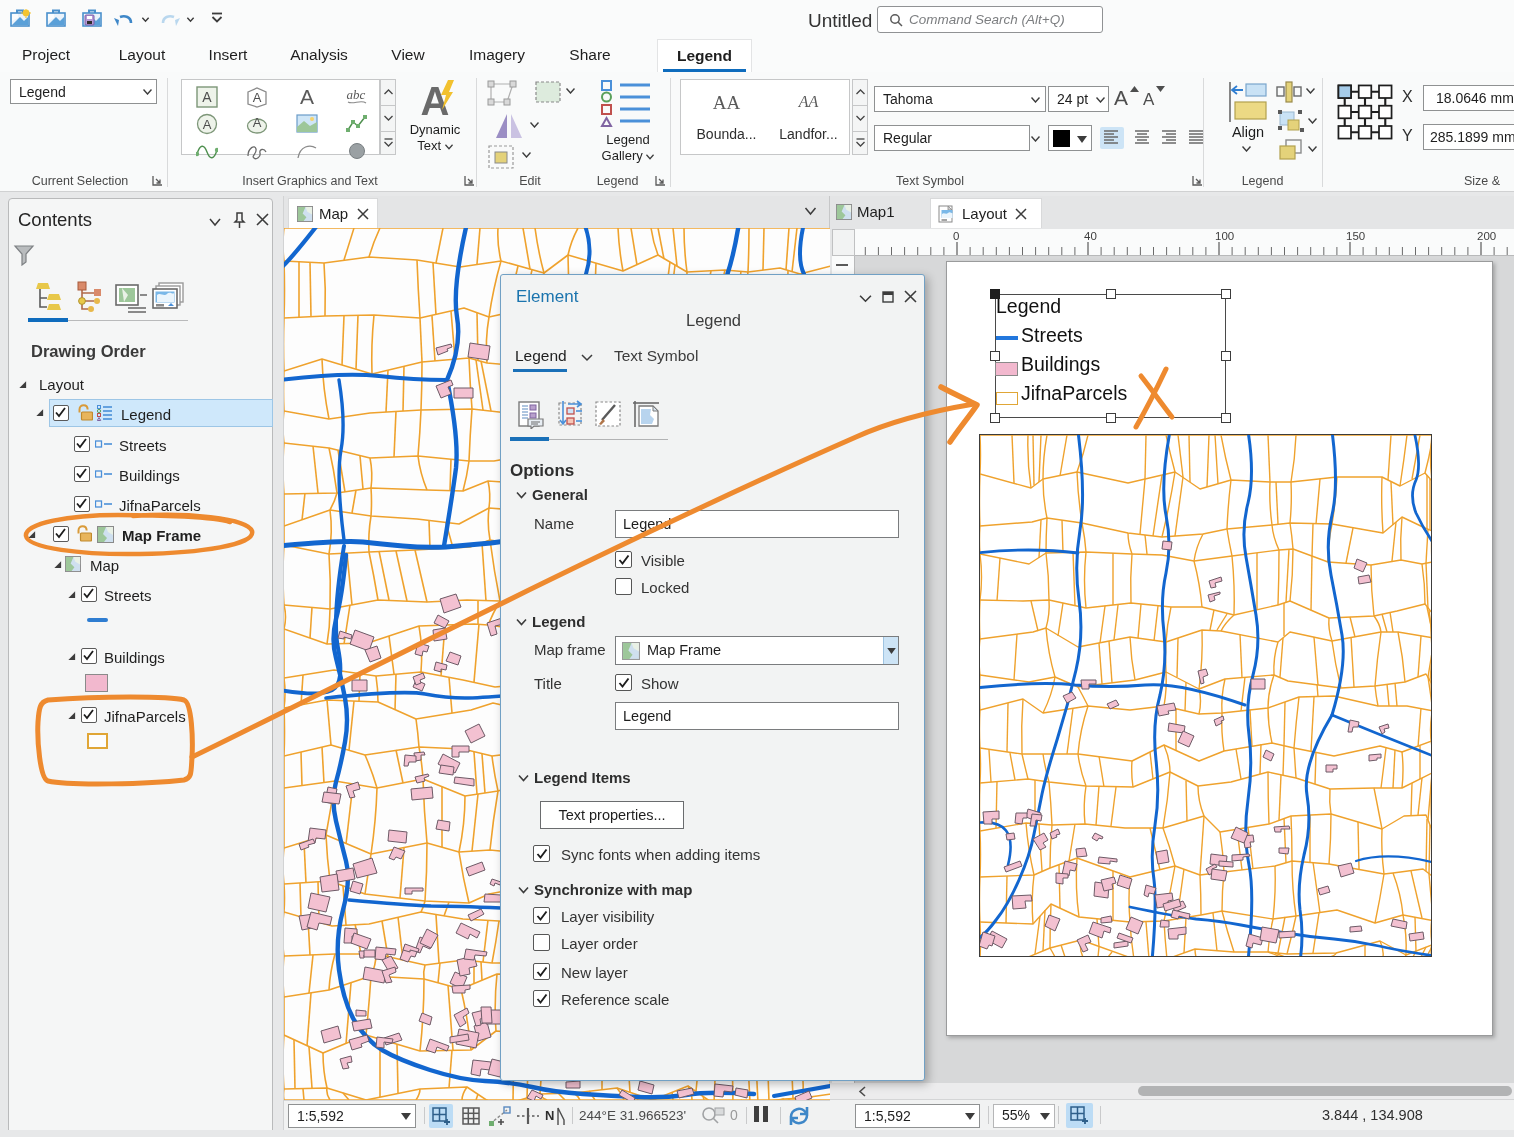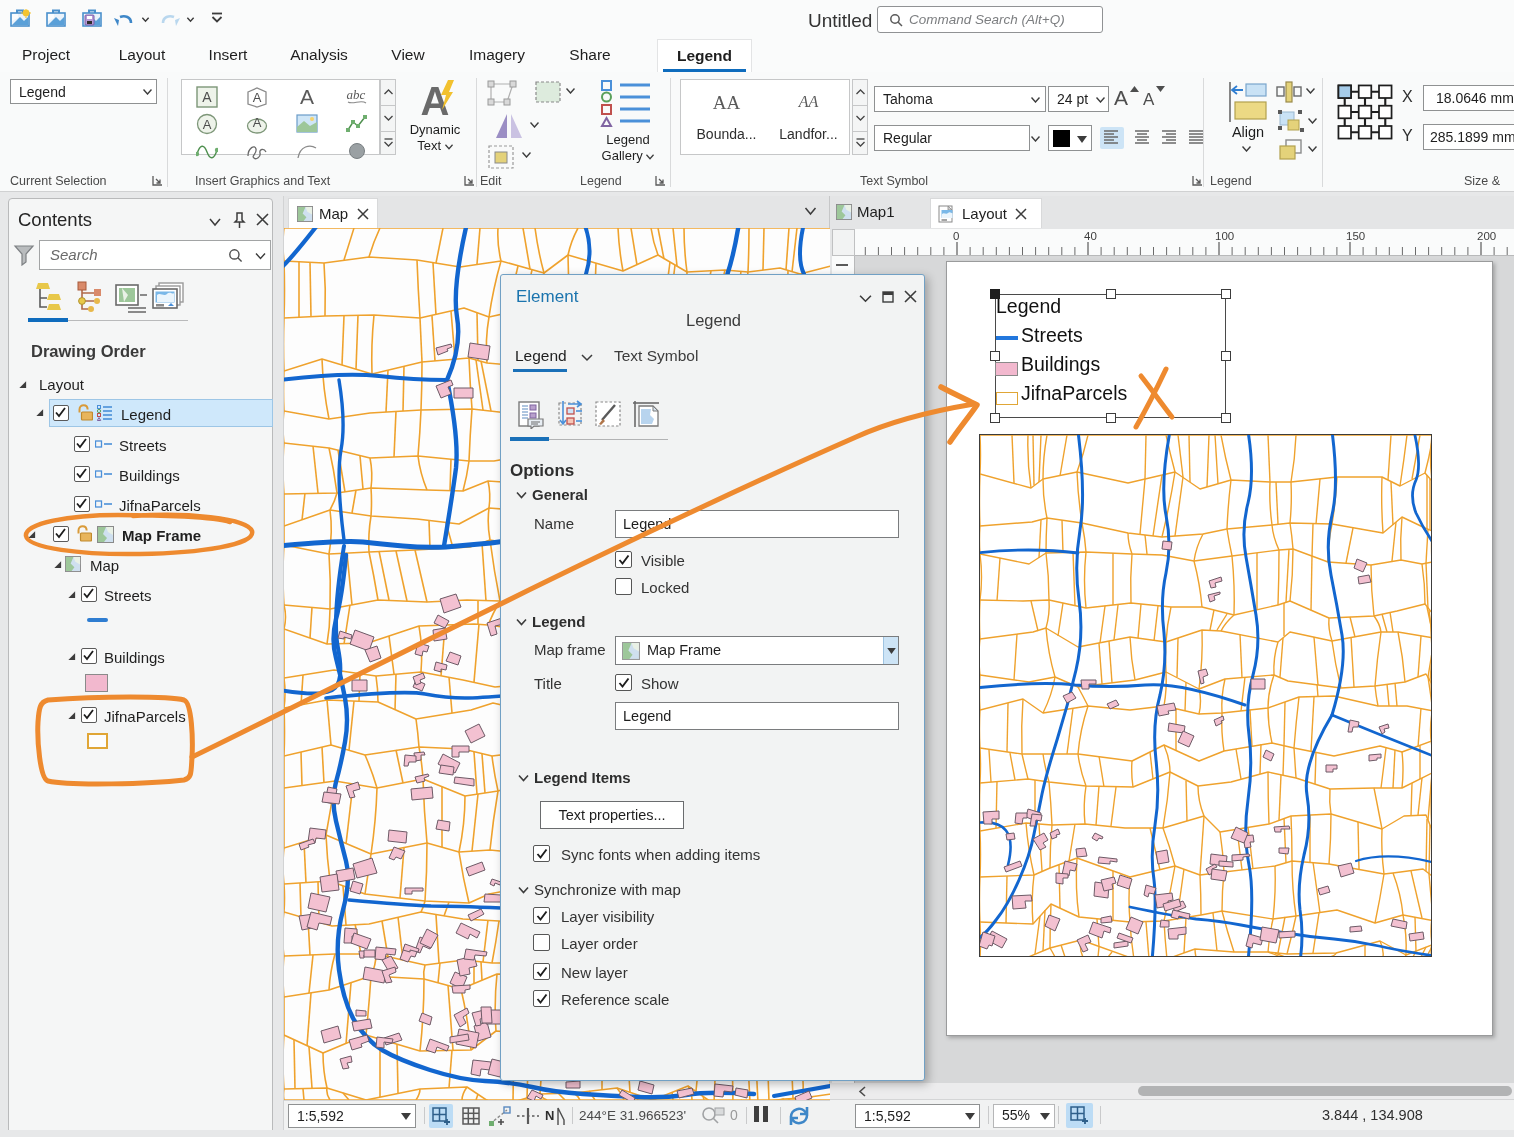--- a/index.html
+++ b/index.html
@@ -3,21 +3,21 @@
 *{margin:0;padding:0;box-sizing:border-box}
 html,body{width:1514px;height:1137px;overflow:hidden;font-family:"Liberation Sans",sans-serif;background:#e7e8e9;position:relative}
 .abs{position:absolute}
 .titlebar{left:0;top:0;width:1514px;height:37px;background:#fafbfb}
 .tabrow{left:0;top:37px;width:1514px;height:35px;background:#fafbfb}
 .tab{position:absolute;top:2px;height:33px;line-height:31px;font-size:15.5px;color:#1e1e1e;text-align:center}
 .tab.active{background:#fff;font-weight:bold;border:1px solid #e3e4e5;border-bottom:none}
 .tab.active:after{content:"";position:absolute;left:5px;right:5px;bottom:0;height:3px;background:#0f6cbd}
 .ribbon{left:0;top:72px;width:1514px;height:120px;background:#f9fafa;border-bottom:1px solid #d0d1d2}
 .rdiv{position:absolute;top:6px;bottom:4px;width:1px;background:#d9dadb}
-.rlabel{position:absolute;bottom:3px;font-size:12.5px;color:#4a4a4a;white-space:nowrap}
+.rlabel{position:absolute;bottom:3px;font-size:12.5px;color:#4a4a4a;text-align:center;white-space:nowrap}
 .launcher{position:absolute;bottom:4px;width:13px;height:13px}
 .combo{position:absolute;background:#fff;border:1px solid #8f9192;font-size:14px;color:#1e1e1e}
 .combo .tx{position:absolute;left:8px;top:50%;transform:translateY(-50%);white-space:nowrap}
 .cbx{position:absolute;width:17px;height:17px;background:#fff;border:1.6px solid #565656;border-radius:2px}
 .cbx svg{position:absolute;left:0.5px;top:0.5px}
 .flbl{position:absolute;font-size:15px;color:#333;white-space:nowrap}
 .panel-contents{left:8px;top:198px;width:265px;height:934px;background:#f5f6f6;border:1px solid #b9babb;border-radius:4px 4px 0 0}
 .treetext{position:absolute;font-size:15px;color:#1f1f1f;white-space:nowrap}
 .statusbar{position:absolute;background:#f1f2f2;border-top:1px solid #d4d5d6}
 .sdiv{position:absolute;top:6px;bottom:6px;width:1px;background:#c9cacb}
@@ -397,30 +397,20 @@
     </svg>
 <svg class="abs" style="left:224px;top:13px" width="13" height="17" viewBox="0 0 13 17">
       <path d="M4,1 L9,1 L9,8 L11,10 L2,10 L4,8 Z M6.5,10 L6.5,16" fill="none" stroke="#3c3c3c" stroke-width="1.5"></path>
     </svg>
 <svg class="abs" style="left:247px;top:14px" width="13" height="13" viewBox="0 0 13 13">
       <path d="M1,1 L12,12 M12,1 L1,12" stroke="#3c3c3c" stroke-width="1.6"></path>
     </svg>
 <svg class="abs" style="left:4px;top:46px" width="22" height="21" viewBox="0 0 22 21">
       <path d="M2,1 L20,1 L13,9 L13,17 L9,20 L9,9 Z" fill="#b9bcbe" stroke="#7e8184" stroke-width="1.2"></path>
     </svg>
-<div class="abs" style="left:30px;top:41px;width:232px;height:30px;background:#fff;border:1px solid #a2a4a5">
- <div class="abs" style="left:10px;top:5px;font-size:15px;font-style:italic;color:#6a6a6a">Search</div>
- <svg class="abs" style="left:188px;top:7px" width="15" height="15" viewBox="0 0 15 15">
-        <circle cx="6.4" cy="6.4" r="4.6" fill="none" stroke="#4e4e4e" stroke-width="1.4"></circle>
-        <line x1="9.8" y1="9.8" x2="13.6" y2="13.6" stroke="#4e4e4e" stroke-width="1.4"></line>
-      </svg>
- <svg class="abs" style="left:215px;top:11px" width="11" height="8" viewBox="0 0 11 8">
-        <path d="M1,1.5 L5.5,6.5 L10,1.5" fill="none" stroke="#3c3c3c" stroke-width="1.4"></path>
-      </svg>
-</div>
 <svg class="abs" style="left:25px;top:82px" width="32" height="34" viewBox="0 0 32 34">
       <g stroke="#5a5a5a" stroke-width="1.6" fill="none">
         <path d="M6,8 L6,26 L13,26 M6,17 L13,17"></path>
       </g>
       <path d="M4,2 L14,2 L16,8 L2,8 Z" fill="#e8c84a"></path>
       <path d="M12,12 L22,12 L24,18 L10,18 Z" fill="#e8c84a" transform="translate(3,1)"></path>
       <path d="M12,21 L22,21 L24,27 L10,27 Z" fill="#e8c84a" transform="translate(3,2)"></path>
     </svg>
 <svg class="abs" style="left:65px;top:82px" width="32" height="34" viewBox="0 0 32 34">
       <g stroke="#b06a4a" stroke-width="1.6" fill="none">
@@ -1857,21 +1847,21 @@
 <div class="abs" style="left:39px;top:526px;width:144px;height:28px;background:#fff;border:1px solid #6a6c6e;text-align:center;line-height:26px;font-size:14.5px;color:#1e1e1e">Text properties...</div>
 <div class="cbx" style="left:32px;top:570px">
       <svg width="14" height="14" style="position:absolute;left:0.5px;top:0.5px" viewBox="0 0 14 14">
         <path d="M2.5,7 L5.5,10.5 L11.5,2.5" fill="none" stroke="#1e1e1e" stroke-width="1.9"></path>
       </svg>
     </div>
     <div class="flbl" style="left:60px;top:571px">Sync fonts when adding items</div>
 <svg class="abs" style="left:17px;top:611px" width="11" height="8" viewBox="0 0 11 8">
       <path d="M1,1.5 L5.5,6.5 L10,1.5" fill="none" stroke="#3c3c3c" stroke-width="1.6"></path>
     </svg>
-    <div class="abs" style="left:33px;top:606px;font-weight:normal;font-size:15px;color:#2e2e2e;white-space:nowrap">Synchronize with map</div>
+    <div class="abs" style="left:33px;top:606px;font-weight:bold;font-size:15px;color:#2e2e2e;white-space:nowrap">Synchronize with map</div>
 <div class="cbx" style="left:32px;top:632px">
       <svg width="14" height="14" style="position:absolute;left:0.5px;top:0.5px" viewBox="0 0 14 14">
         <path d="M2.5,7 L5.5,10.5 L11.5,2.5" fill="none" stroke="#1e1e1e" stroke-width="1.9"></path>
       </svg>
     </div>
     <div class="flbl" style="left:60px;top:633px">Layer visibility</div>
 <div class="cbx" style="left:32px;top:659px"></div>
     <div class="flbl" style="left:60px;top:660px">Layer order</div>
 <div class="cbx" style="left:32px;top:688px">
       <svg width="14" height="14" style="position:absolute;left:0.5px;top:0.5px" viewBox="0 0 14 14">

